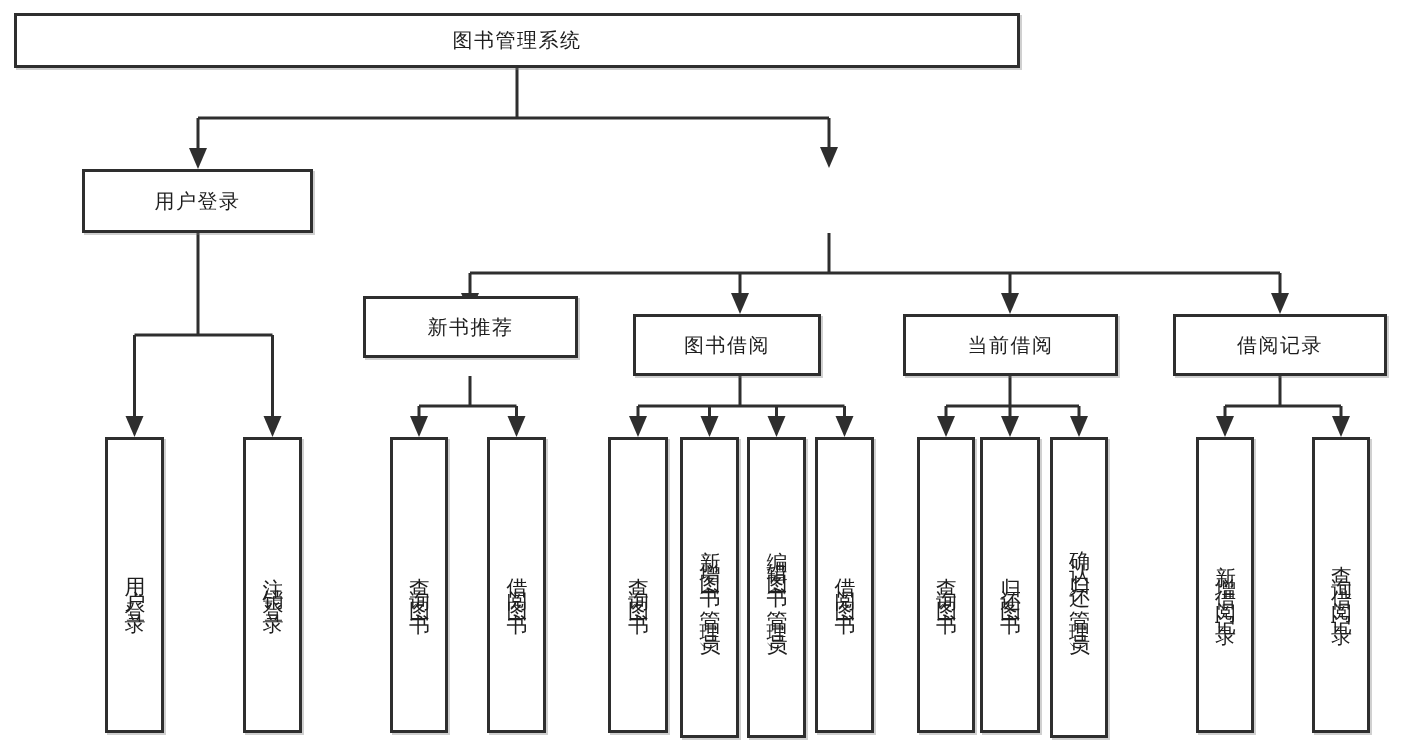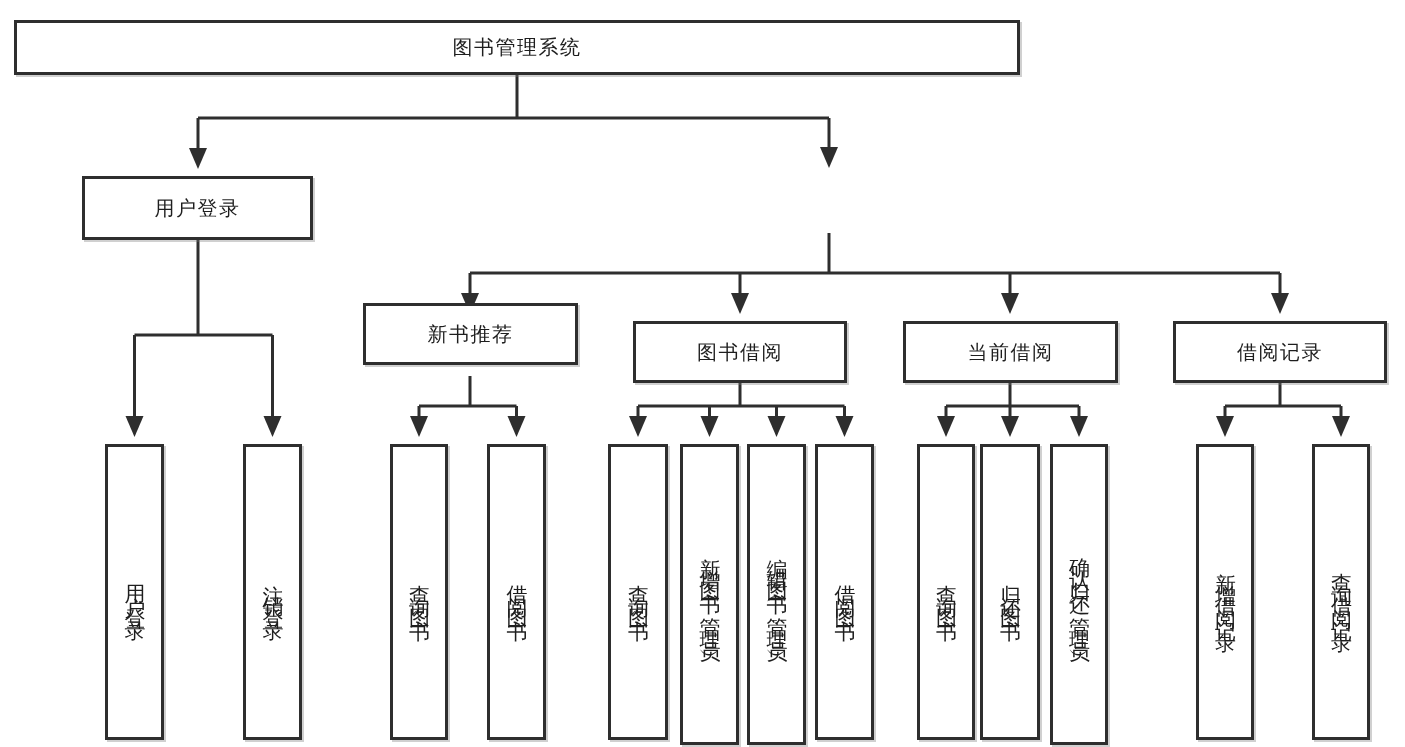--- a/index.html
+++ b/index.html
@@ -7,21 +7,20 @@
   body { font-family:"DejaVu Sans","Liberation Sans",sans-serif; }
   .canvas { position:relative; width:1405px; height:747px; background:#ffffff; overflow:hidden; }
   .connectors { position:absolute; left:0; top:0; width:1405px; height:747px; }
   .node {
     position:absolute;
     background:#ffffff;
     border:3px solid #2e2e2e;
     box-shadow:2px 2px 0 rgba(120,120,120,0.35);
     display:flex; align-items:center; justify-content:center;
     color:#1e1e1e;
-    margin-top:7px;
   }
   .hnode { font-size:20px; letter-spacing:1.5px; }
   .vnode span {
     writing-mode:vertical-rl;
     text-orientation:mixed;
     font-size:21px;
     letter-spacing:12px;
     line-height:1;
     white-space:nowrap;
   }
@@ -76,21 +75,21 @@
     <span>图书管理系统</span>
   </div>
 
   <div class="node hnode" style="left:82px;top:169px;width:231px;height:64px">
     <span>用户登录</span>
   </div>
 
   <div class="node hnode" style="left:363px;top:296px;width:215px;height:62px">
     <span>新书推荐</span>
   </div>
-  <div class="node hnode" style="left:633px;top:314px;width:214px;height:62px">
+  <div class="node hnode" style="left:633px;top:314px;width:188px;height:62px">
     <span>图书借阅</span>
   </div>
   <div class="node hnode" style="left:1173px;top:314px;width:214px;height:62px">
     <span>借阅记录</span>
   </div>
   <div class="node hnode" style="left:903px;top:314px;width:215px;height:62px">
     <span>当前借阅</span>
   </div>
 
   <div class="node vnode" style="left:105px;top:437px;width:59px;height:296px">

